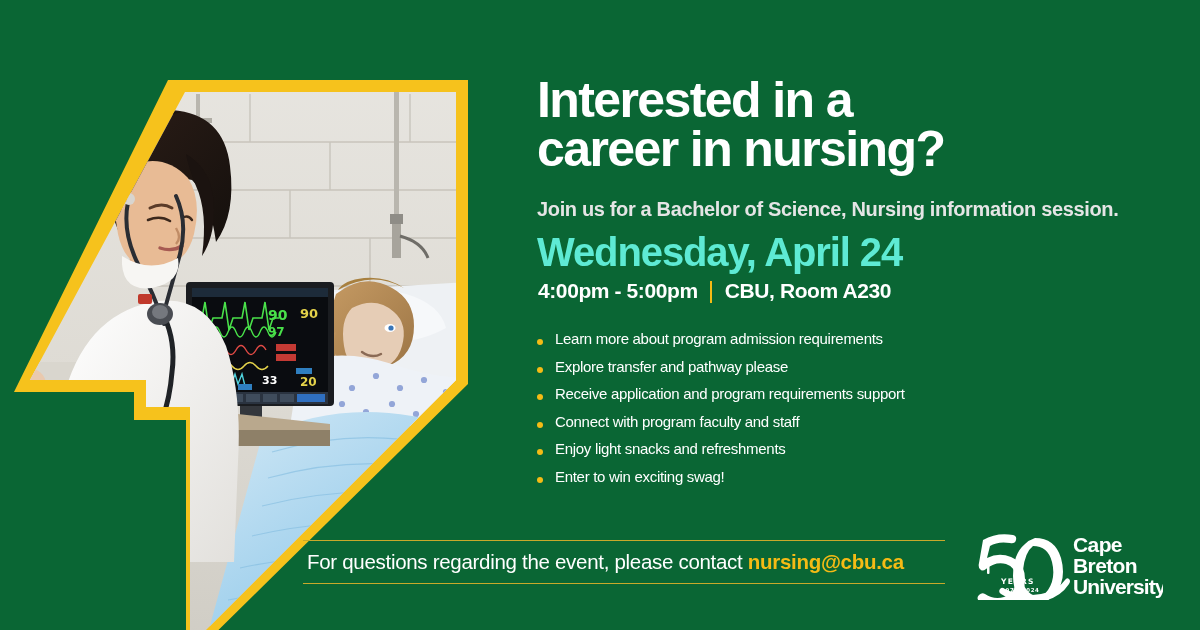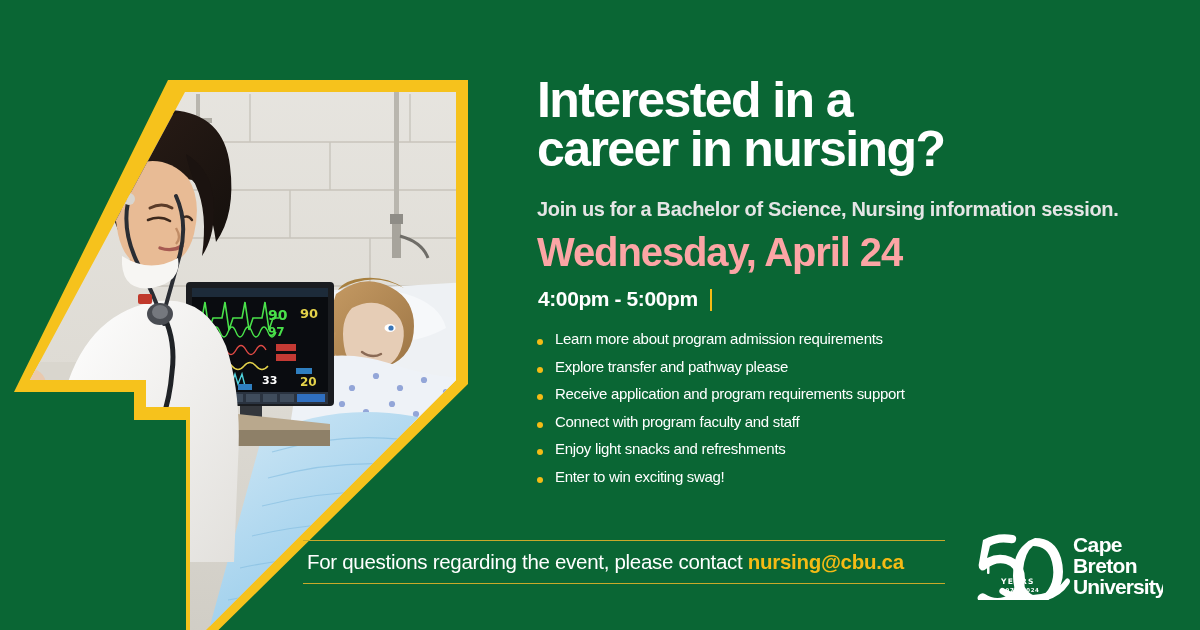--- a/index.html
+++ b/index.html
@@ -24,27 +24,27 @@
   }
   .headline .l2{display:block;}
 
   .subtitle{
     position:absolute;left:0;top:198px;width:600px;
     color:#e5e5e5;font-size:20px;font-weight:bold;letter-spacing:-0.35px;
     white-space:nowrap;
   }
   .eventdate{
     position:absolute;left:0;top:230px;
-    color:#fca5a5;font-weight:bold;font-size:40px;letter-spacing:-1.1px;
+    color:#5eead4;font-weight:bold;font-size:40px;letter-spacing:-1.1px;
     white-space:nowrap;
   }
   .eventmeta{
     position:absolute;left:1px;top:279px;
     color:#ffffff;font-size:21px;font-weight:bold;letter-spacing:-0.4px;
-    white-space:nowrap;display:flex;align-items:center;margin-top:8px;
+    white-space:nowrap;display:flex;align-items:center;
   }
   .eventmeta .sep{
     display:inline-block;width:2px;height:22px;background:#f5bb15;
     margin:0 13px 0 12px;position:relative;top:1px;
   }
 
   .bullets{position:absolute;left:0px;top:330px;width:600px;list-style:none;margin:0;padding:0;}
   .bullets li{
     position:relative;padding-left:18px;margin:0 0 10.5px 0;
     color:#ffffff;font-size:15px;letter-spacing:-0.3px;white-space:nowrap;
@@ -281,20 +281,21 @@
 
     <h1 class="headline"><span>Interested in a</span><span class="l2">career in nursing?</span></h1>
 
     <div class="subtitle">Join us for a Bachelor of Science, Nursing information session.</div>
 
     <div class="eventdate">Wednesday, April 24</div>
 
     <div class="eventmeta">
       <span>4:00pm - 5:00pm</span>
       <span class="sep"></span>
+      <span>CBU, Room A230</span>
     </div>
 
     <ul class="bullets">
       <li>Learn more about program admission requirements</li>
       <li>Explore transfer and pathway please</li>
       <li>Receive application and program requirements support</li>
       <li>Connect with program faculty and staff</li>
       <li>Enjoy light snacks and refreshments</li>
       <li>Enter to win exciting swag!</li>
     </ul>

